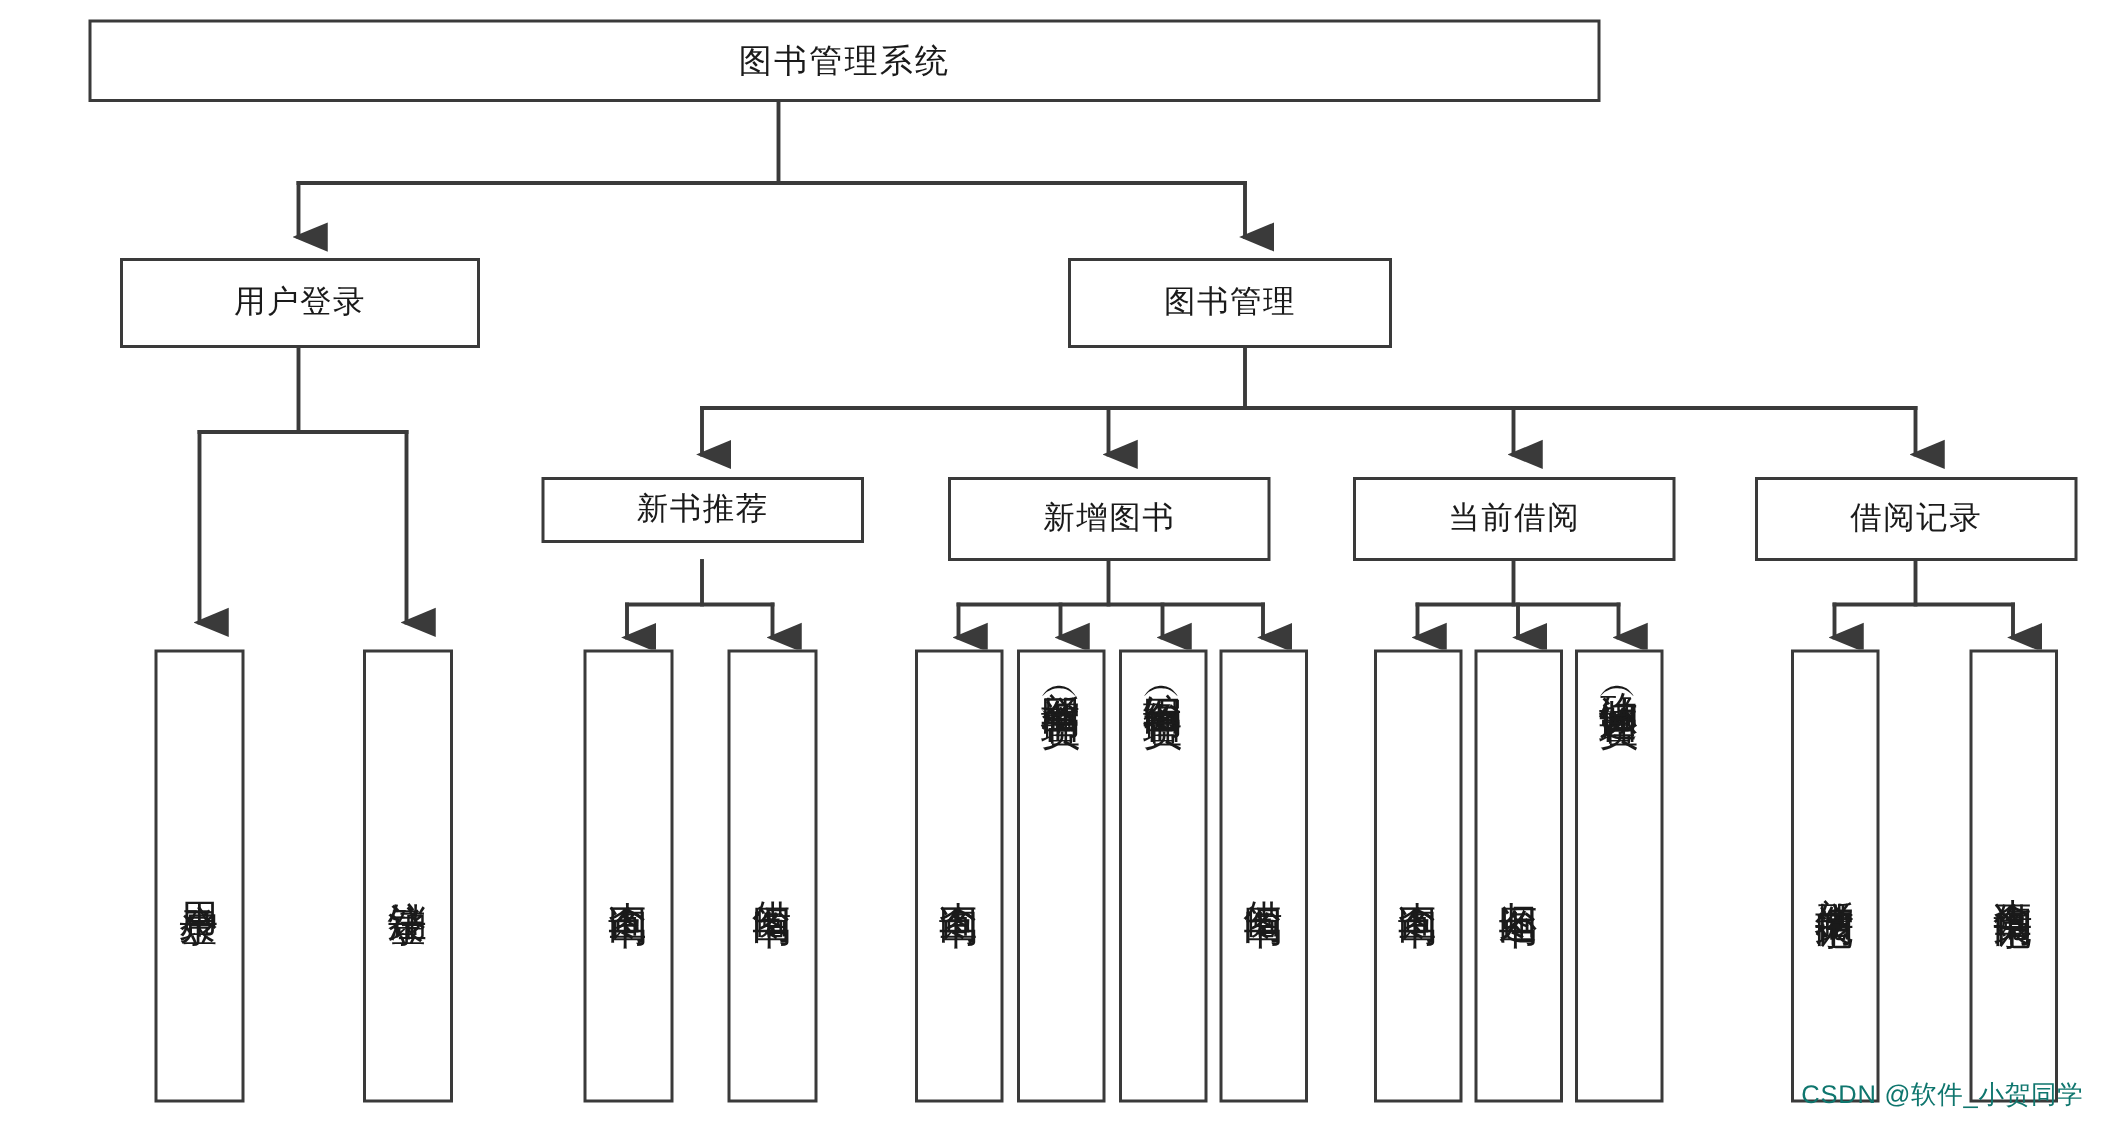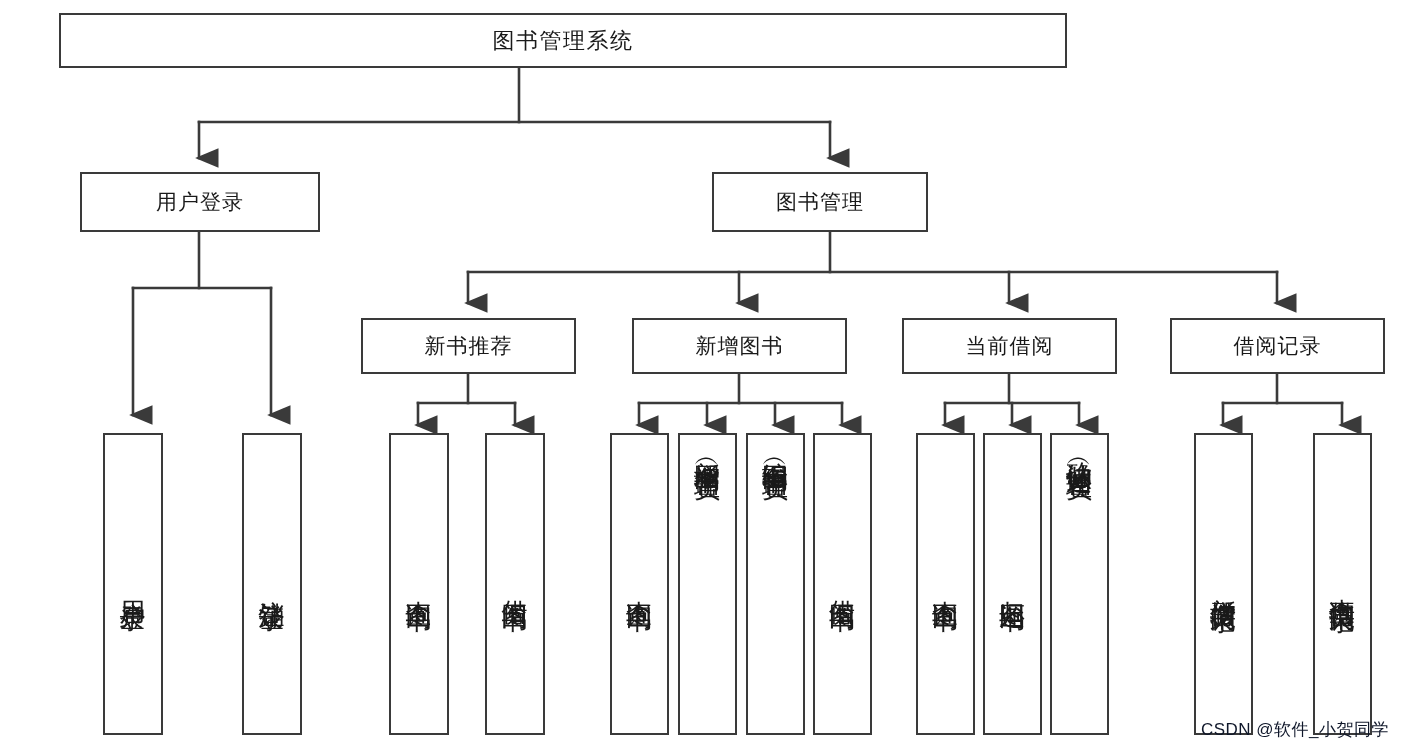--- a/index.html
+++ b/index.html
@@ -47,21 +47,21 @@
     letter-spacing:2px;
     line-height:1;
   }
   .node.v.mid{align-items:center;padding-top:0;}
 
   .watermark{
     position:absolute;
     right:16px;
     bottom:6px;
     font-size:17px;
-    color:#0f172a;
+    color:#0f766e;
     letter-spacing:0.5px;
     white-space:nowrap;
     pointer-events:none;
   }
 </style>
 </head>
 <body>
 
 <div id="diagram">
 
@@ -120,21 +120,21 @@
   </div>
 
   <div class="node h" style="left:80px;top:172px;width:240px;height:60px;">
     <span class="lbl">用户登录</span>
   </div>
 
   <div class="node h" style="left:712px;top:172px;width:216px;height:60px;">
     <span class="lbl">图书管理</span>
   </div>
 
-  <div class="node h" style="left:361px;top:318px;width:215px;height:56px;">
+  <div class="node h" style="left:361px;top:318px;width:215px;height:44px;">
     <span class="lbl">新书推荐</span>
   </div>
 
   <div class="node h" style="left:632px;top:318px;width:215px;height:56px;">
     <span class="lbl">新增图书</span>
   </div>
 
   <div class="node h" style="left:1170px;top:318px;width:215px;height:56px;">
     <span class="lbl">借阅记录</span>
   </div>

